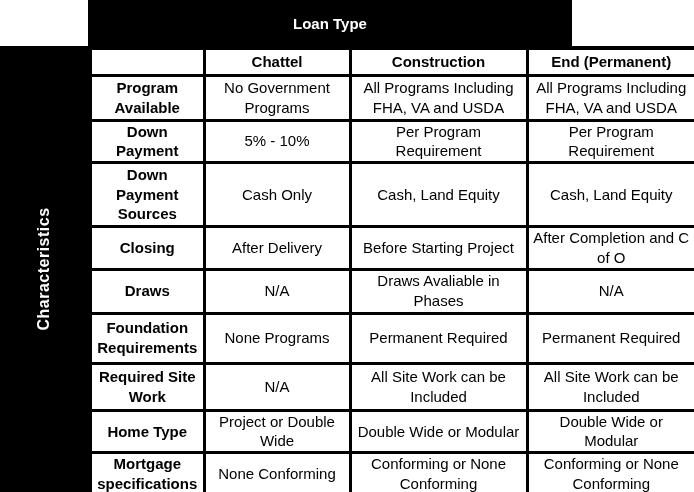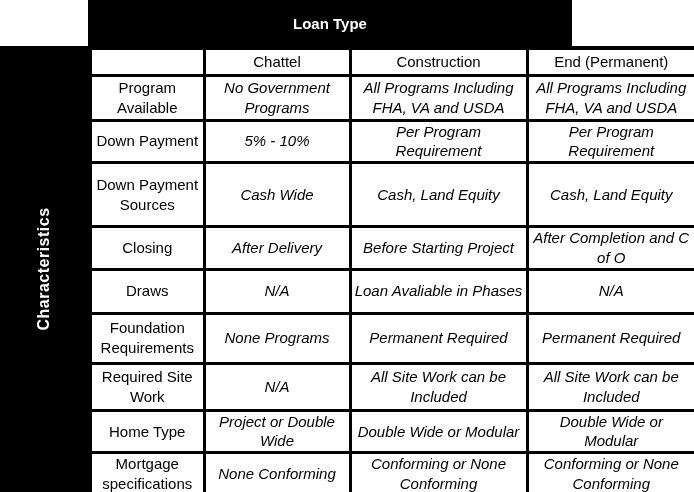--- a/index.html
+++ b/index.html
@@ -62,22 +62,22 @@
   .loan-table th, .loan-table td {
     border: 3px solid #000000;
     text-align: center;
     vertical-align: middle;
     padding: 0 3px;
     font-size: 15px;
     line-height: 1.32;
     color: #000000;
     overflow: hidden;
   }
-  .loan-table th { font-weight: normal; }
-  .loan-table td { font-weight: normal; font-style: italic; }
+  .loan-table th { font-weight: bold; }
+  .loan-table td { font-weight: normal; }
   col.c-rowhead { width: 114px; }
   col.c-chattel { width: 146px; }
   col.c-construction { width: 177px; }
   col.c-end { width: 169px; }
   tr.r-head { height: 27px; }
   tr.r-0 { height: 45px; }
   tr.r-1 { height: 42px; }
   tr.r-2 { height: 64px; }
   tr.r-3 { height: 42px; }
   tr.r-4 { height: 44px; }
@@ -125,36 +125,36 @@
 
       <tr class="r-1">
         <th>Down Payment</th>
         <td>5% - 10%</td>
         <td>Per Program Requirement</td>
         <td>Per Program Requirement</td>
       </tr>
 
       <tr class="r-2">
         <th>Down Payment Sources</th>
-        <td>Cash Wide</td>
+        <td>Cash Only</td>
         <td>Cash, Land Equity</td>
         <td>Cash, Land Equity</td>
       </tr>
 
       <tr class="r-3">
         <th>Closing</th>
         <td>After Delivery</td>
         <td>Before Starting Project</td>
         <td>After Completion and C of O</td>
       </tr>
 
       <tr class="r-4">
         <th>Draws</th>
         <td>N/A</td>
-        <td>Loan Avaliable in Phases</td>
+        <td>Draws Avaliable in Phases</td>
         <td>N/A</td>
       </tr>
 
       <tr class="r-5">
         <th>Foundation Requirements</th>
         <td>None Programs</td>
         <td>Permanent Required</td>
         <td>Permanent Required</td>
       </tr>
 

